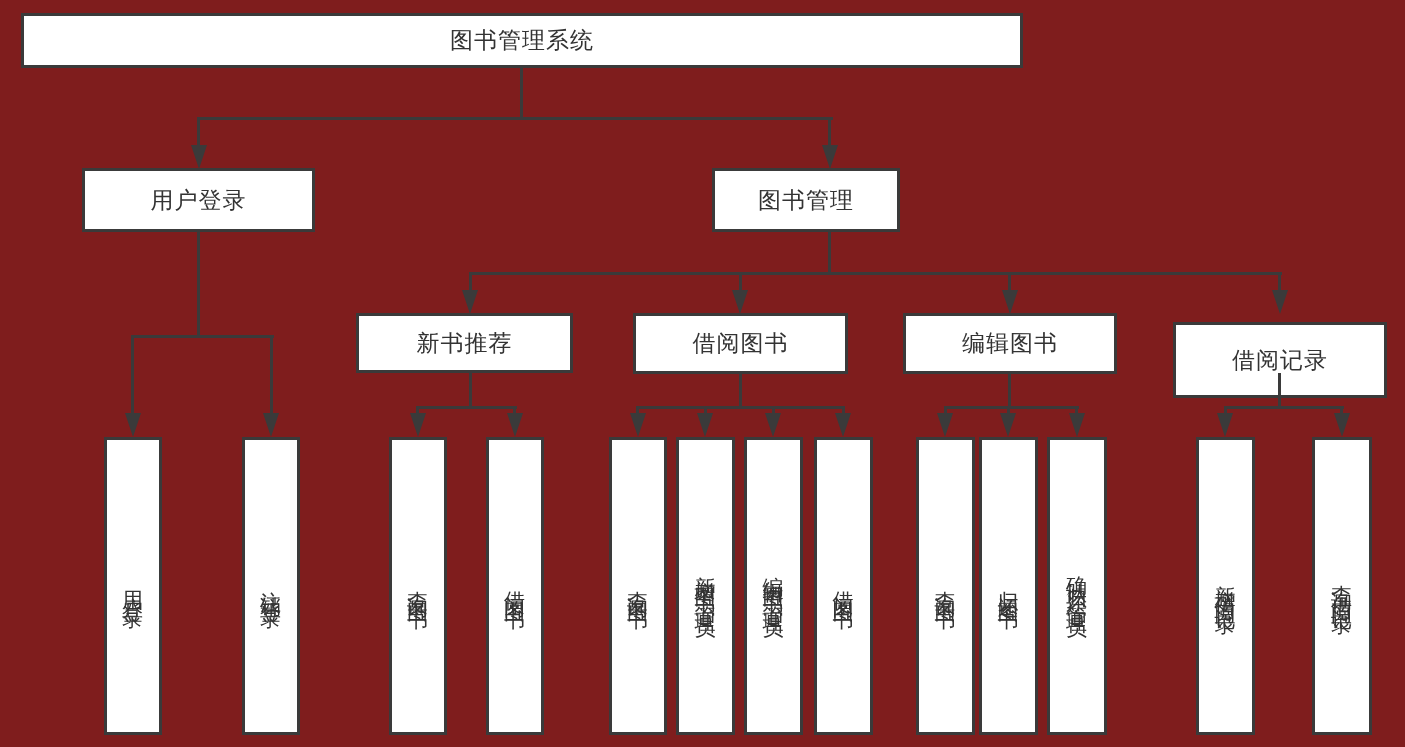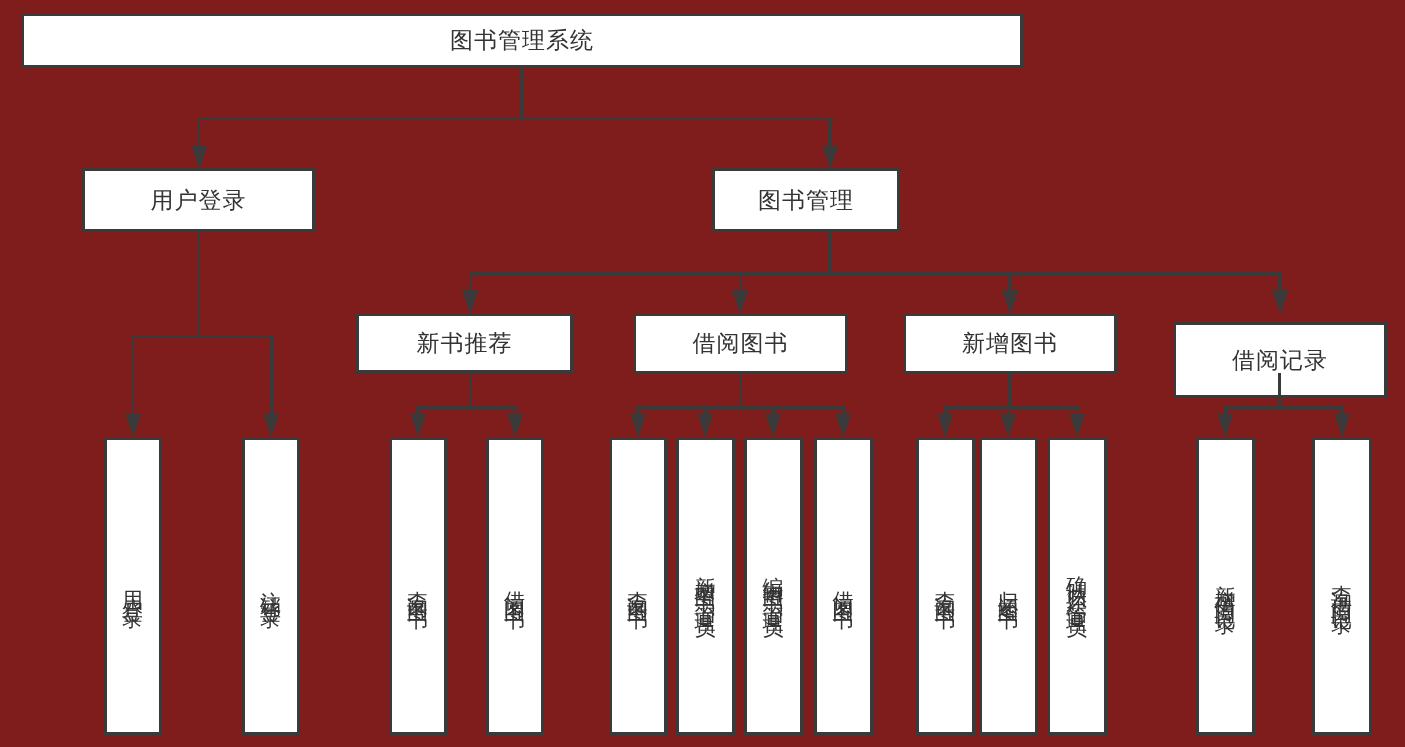--- a/index.html
+++ b/index.html
@@ -70,21 +70,21 @@
   <div class="ln vln" style="left:1278px;top:272px;height:20px"></div>
   <div class="arrow" style="left:1272px;top:290px"></div>
 
   <div class="node h" style="left:356px;top:313px;width:217px;height:60px">
     <span>新书推荐</span>
   </div>
   <div class="node h" style="left:633px;top:313px;width:215px;height:61px">
     <span>借阅图书</span>
   </div>
   <div class="node h" style="left:903px;top:313px;width:214px;height:61px">
-    <span>新增图书</span>
+    <span>编辑图书</span>
   </div>
   <div class="node h" style="left:1173px;top:322px;width:214px;height:76px">
     <span>借阅记录</span>
   </div>
 
   <div class="ln vln" style="left:469px;top:373px;height:36px"></div>
   <div class="ln hln" style="left:416px;top:406px;width:101px"></div>
   <div class="ln vln" style="left:416px;top:406px;height:10px"></div>
   <div class="arrow" style="left:410px;top:413px"></div>
   <div class="ln vln" style="left:513px;top:406px;height:10px"></div>

